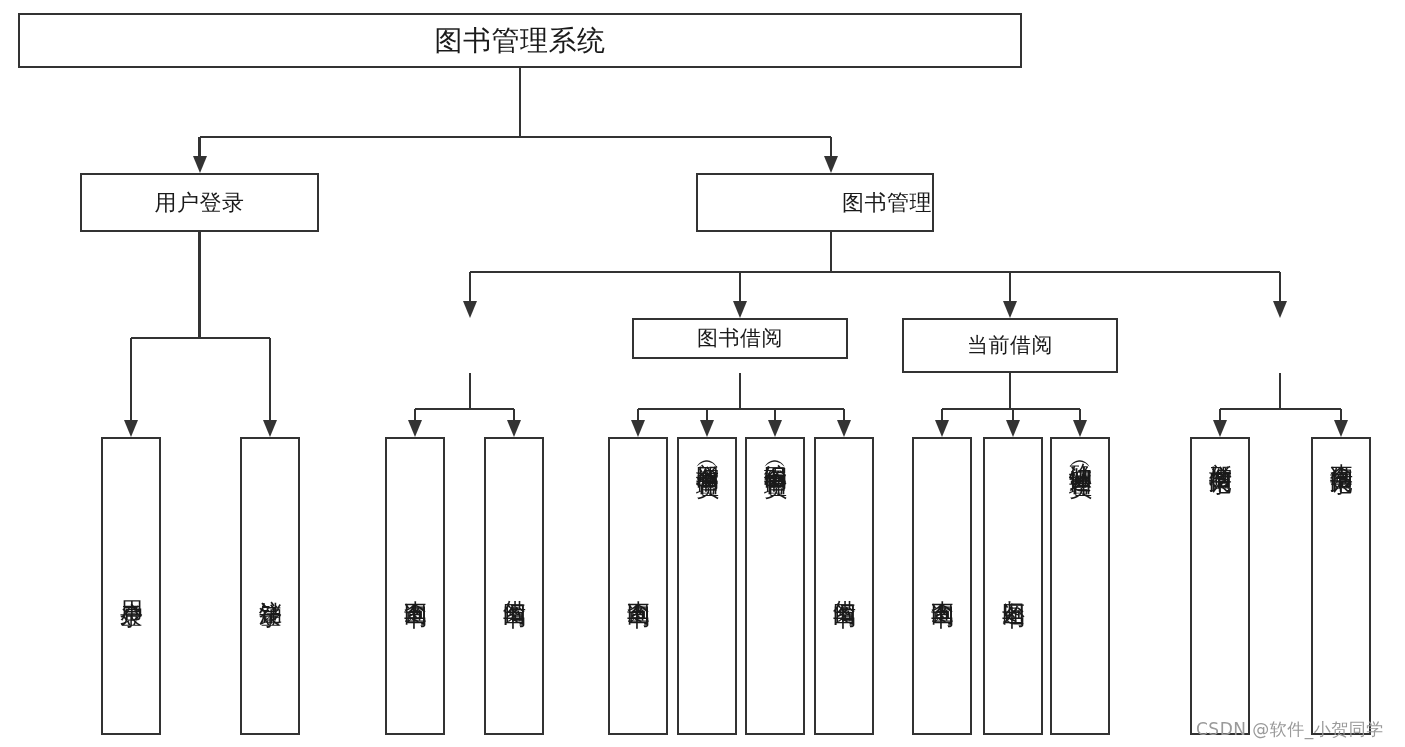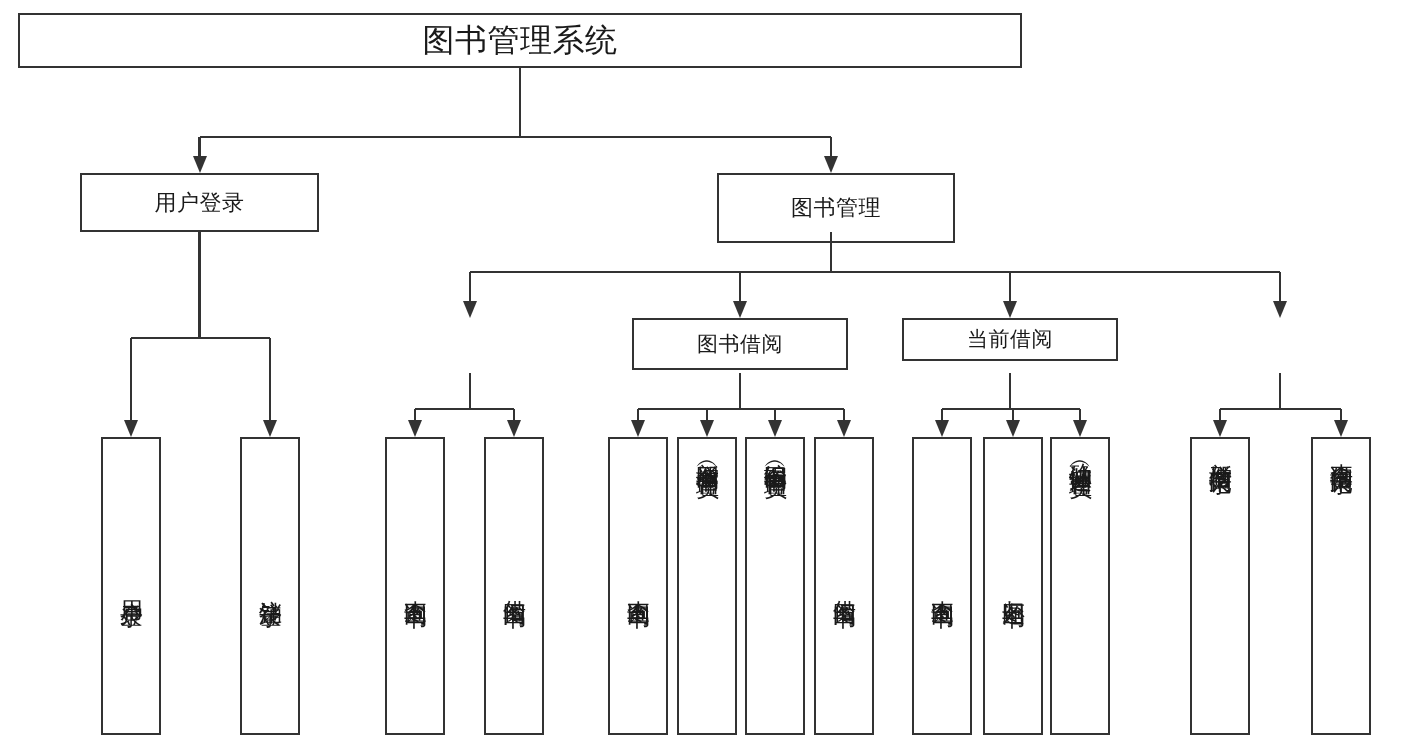--- a/index.html
+++ b/index.html
@@ -27,21 +27,21 @@
     justify-content: center;
     color: #1a1a1a;
   }
   .node .label {
     display: block;
     text-align: center;
     line-height: 1.18;
     letter-spacing: 0.5px;
   }
   .node.root { }
-  .node.root .label { font-size: 32px; }
+  .node.root .label { font-size: 28px; }
   .node.mid .label { font-size: 22px; }
   .node.sub .label { font-size: 21px; }
 
   .node.leaf {
     align-items: flex-start;
     padding-top: 6px;
   }
   .node.leaf .label {
     writing-mode: vertical-rl;
     text-orientation: upright;
@@ -84,28 +84,28 @@
 
 <div id="canvas">
 
   <div class="node root" style="left: 18px; top: 13px; width: 1004px; height: 55px;">
     <span class="label">图书管理系统</span>
   </div>
 
   <div class="node mid" style="left: 80px; top: 173px; width: 239px; height: 59px;">
     <span class="label">用户登录</span>
   </div>
-  <div class="node mid" style="left: 717px; top: 173px; width: 238px; height: 70px;">
+  <div class="node mid" style="left: 696px; top: 173px; width: 238px; height: 59px; justify-content: flex-end;">
     <span class="label">图书管理</span>
   </div>
 
-  <div class="node sub" style="left: 632px; top: 318px; width: 216px; height: 52px;">
+  <div class="node sub" style="left: 632px; top: 318px; width: 216px; height: 41px;">
     <span class="label">图书借阅</span>
   </div>
-  <div class="node sub" style="left: 902px; top: 318px; width: 216px; height: 43px;">
+  <div class="node sub" style="left: 902px; top: 318px; width: 216px; height: 55px;">
     <span class="label">当前借阅</span>
   </div>
 
   <div class="node leaf mid-align" style="left: 101px; top: 437px; width: 60px; height: 298px;">
     <span class="label">用户登录</span>
   </div>
   <div class="node leaf mid-align" style="left: 240px; top: 437px; width: 60px; height: 298px;">
     <span class="label">注销登录</span>
   </div>
   <div class="node leaf mid-align" style="left: 385px; top: 437px; width: 60px; height: 298px;">
@@ -135,20 +135,21 @@
   <div class="node leaf" style="left: 1050px; top: 437px; width: 60px; height: 298px;">
     <span class="label">确认归还（管理员）</span>
   </div>
   <div class="node leaf" style="left: 1190px; top: 437px; width: 60px; height: 298px;">
     <span class="label">新增借阅记录</span>
   </div>
   <div class="node leaf" style="left: 1311px; top: 437px; width: 60px; height: 298px;">
     <span class="label">查询借阅记录</span>
   </div>
 
+  <div class="watermark" style="left: 1196px; top: 718px;">CSDN @软件_小贺同学</div>
 
 <div class="edge v" style="left: 518.75px; top: 68px; height: 69px;"></div>
     <div class="edge h" style="left: 199.5px; top: 135.75px; width: 631.5px;"></div>
     <div class="edge v" style="left: 198.25px; top: 137px; height: 23px;"></div>
     <div class="arrow" style="left: 192.5px; top: 156px;"></div>
     <div class="edge v" style="left: 829.75px; top: 137px; height: 23px;"></div>
     <div class="arrow" style="left: 824px; top: 156px;"></div>
     <div class="edge v" style="left: 198.25px; top: 232px; height: 106px;"></div>
     <div class="edge h" style="left: 131px; top: 336.75px; width: 139px;"></div>
     <div class="edge v" style="left: 129.75px; top: 338px; height: 86px;"></div>

